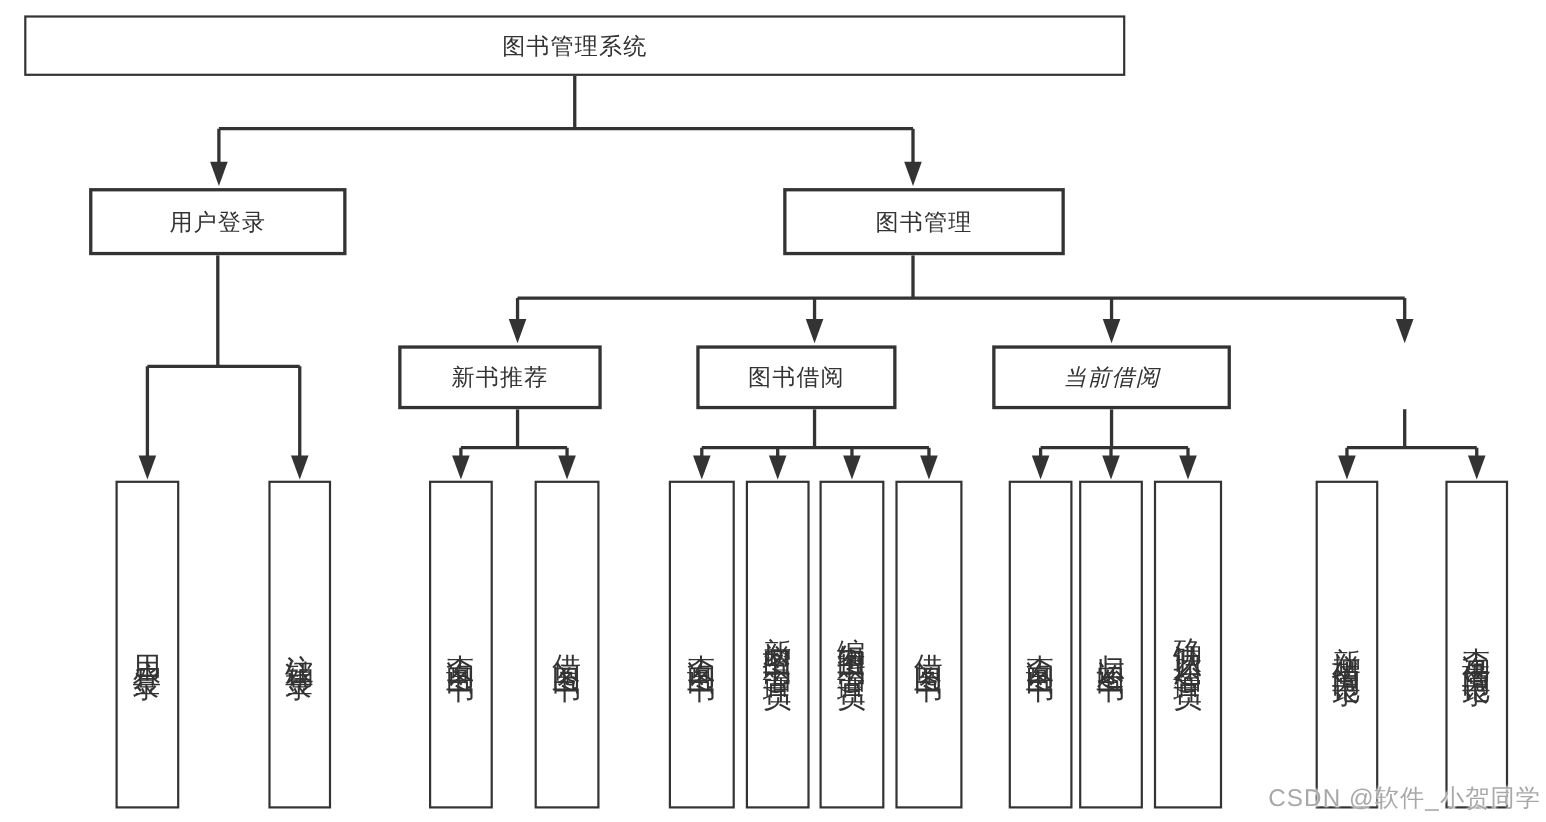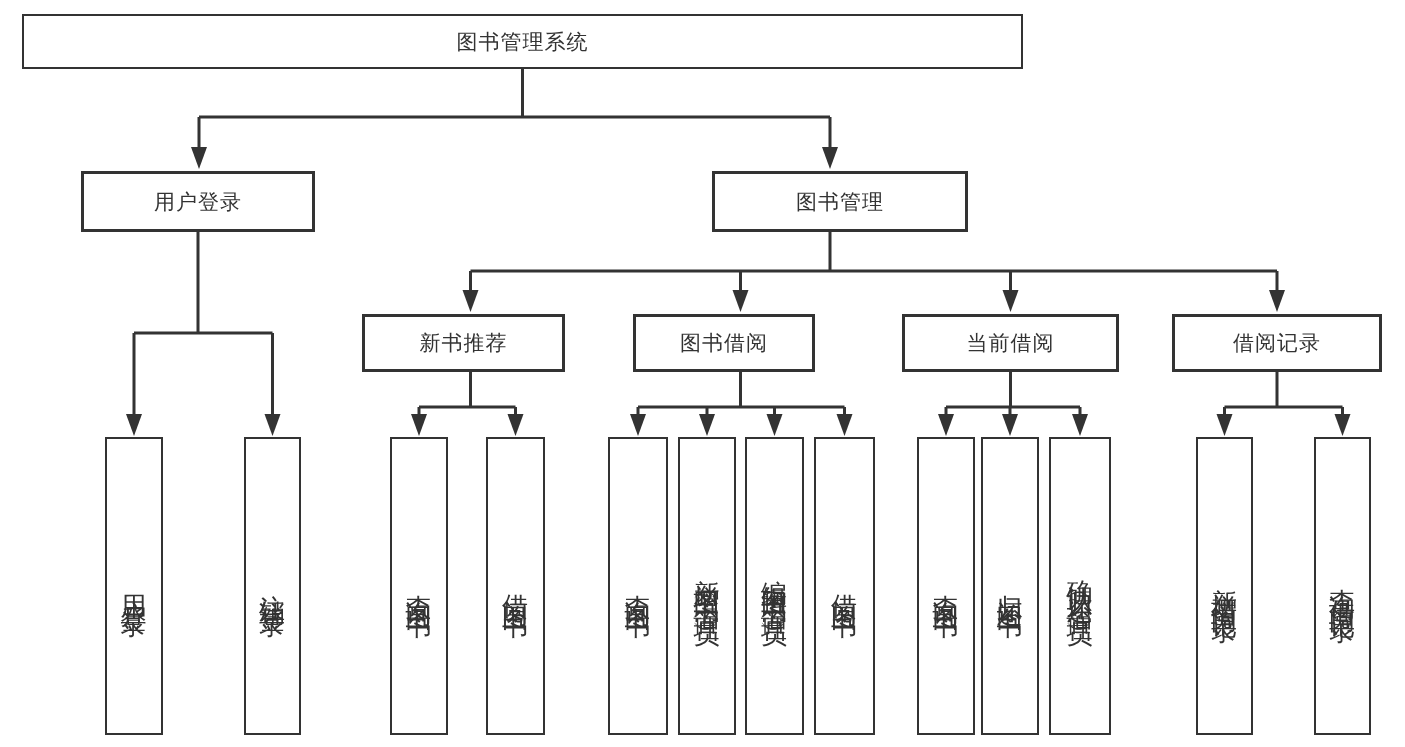--- a/index.html
+++ b/index.html
@@ -90,31 +90,28 @@
     <span>图书管理系统</span>
   </div>
 
   <div class="box h" style="left:81px; top:171px; width:234px; height:61px;">
     <span>用户登录</span>
   </div>
   <div class="box h" style="left:712px; top:171px; width:256px; height:61px;">
     <span>图书管理</span>
   </div>
 
-  <div class="box h" style="left:362px; top:314px; width:203px; height:58px;">
+  <div class="box h" style="left:362px; top:314px; width:185px; height:58px;">
     <span>新书推荐</span>
   </div>
   <div class="box h" style="left:633px; top:314px; width:182px; height:58px;">
     <span>图书借阅</span>
   </div>
-  <div class="box h" style="left:902px; top:314px; width:217px; height:58px;">
+  <div class="box h" style="left:902px; top:314px; width:217px; height:58px;font-style:italic;">
     <span>当前借阅</span>
-  </div>
-  <div class="box h" style="left:1172px; top:314px; width:210px; height:58px;">
-    <span>借阅记录</span>
   </div>
 
   <div class="box v leaf" style="left:105px; top:437px; width:58px; height:298px;">
     <span class="vtext">用户登录</span>
   </div>
   <div class="box v leaf" style="left:244px; top:437px; width:57px; height:298px;">
     <span class="vtext">注销登录</span>
   </div>
   <div class="box v leaf" style="left:390px; top:437px; width:58px; height:298px;">
     <span class="vtext">查询图书</span>
@@ -143,14 +140,15 @@
   <div class="box v leaf" style="left:1049px; top:437px; width:62px; height:298px;">
     <span class="vtext">确认归还（管理员）</span>
   </div>
   <div class="box v leaf" style="left:1196px; top:437px; width:57px; height:298px;">
     <span class="vtext">新增借阅记录</span>
   </div>
   <div class="box v leaf" style="left:1314px; top:437px; width:57px; height:298px;">
     <span class="vtext">查询借阅记录</span>
   </div>
 
+  <div class="watermark">CSDN @软件_小贺同学</div>
 
 </div>
 
 </body></html>

